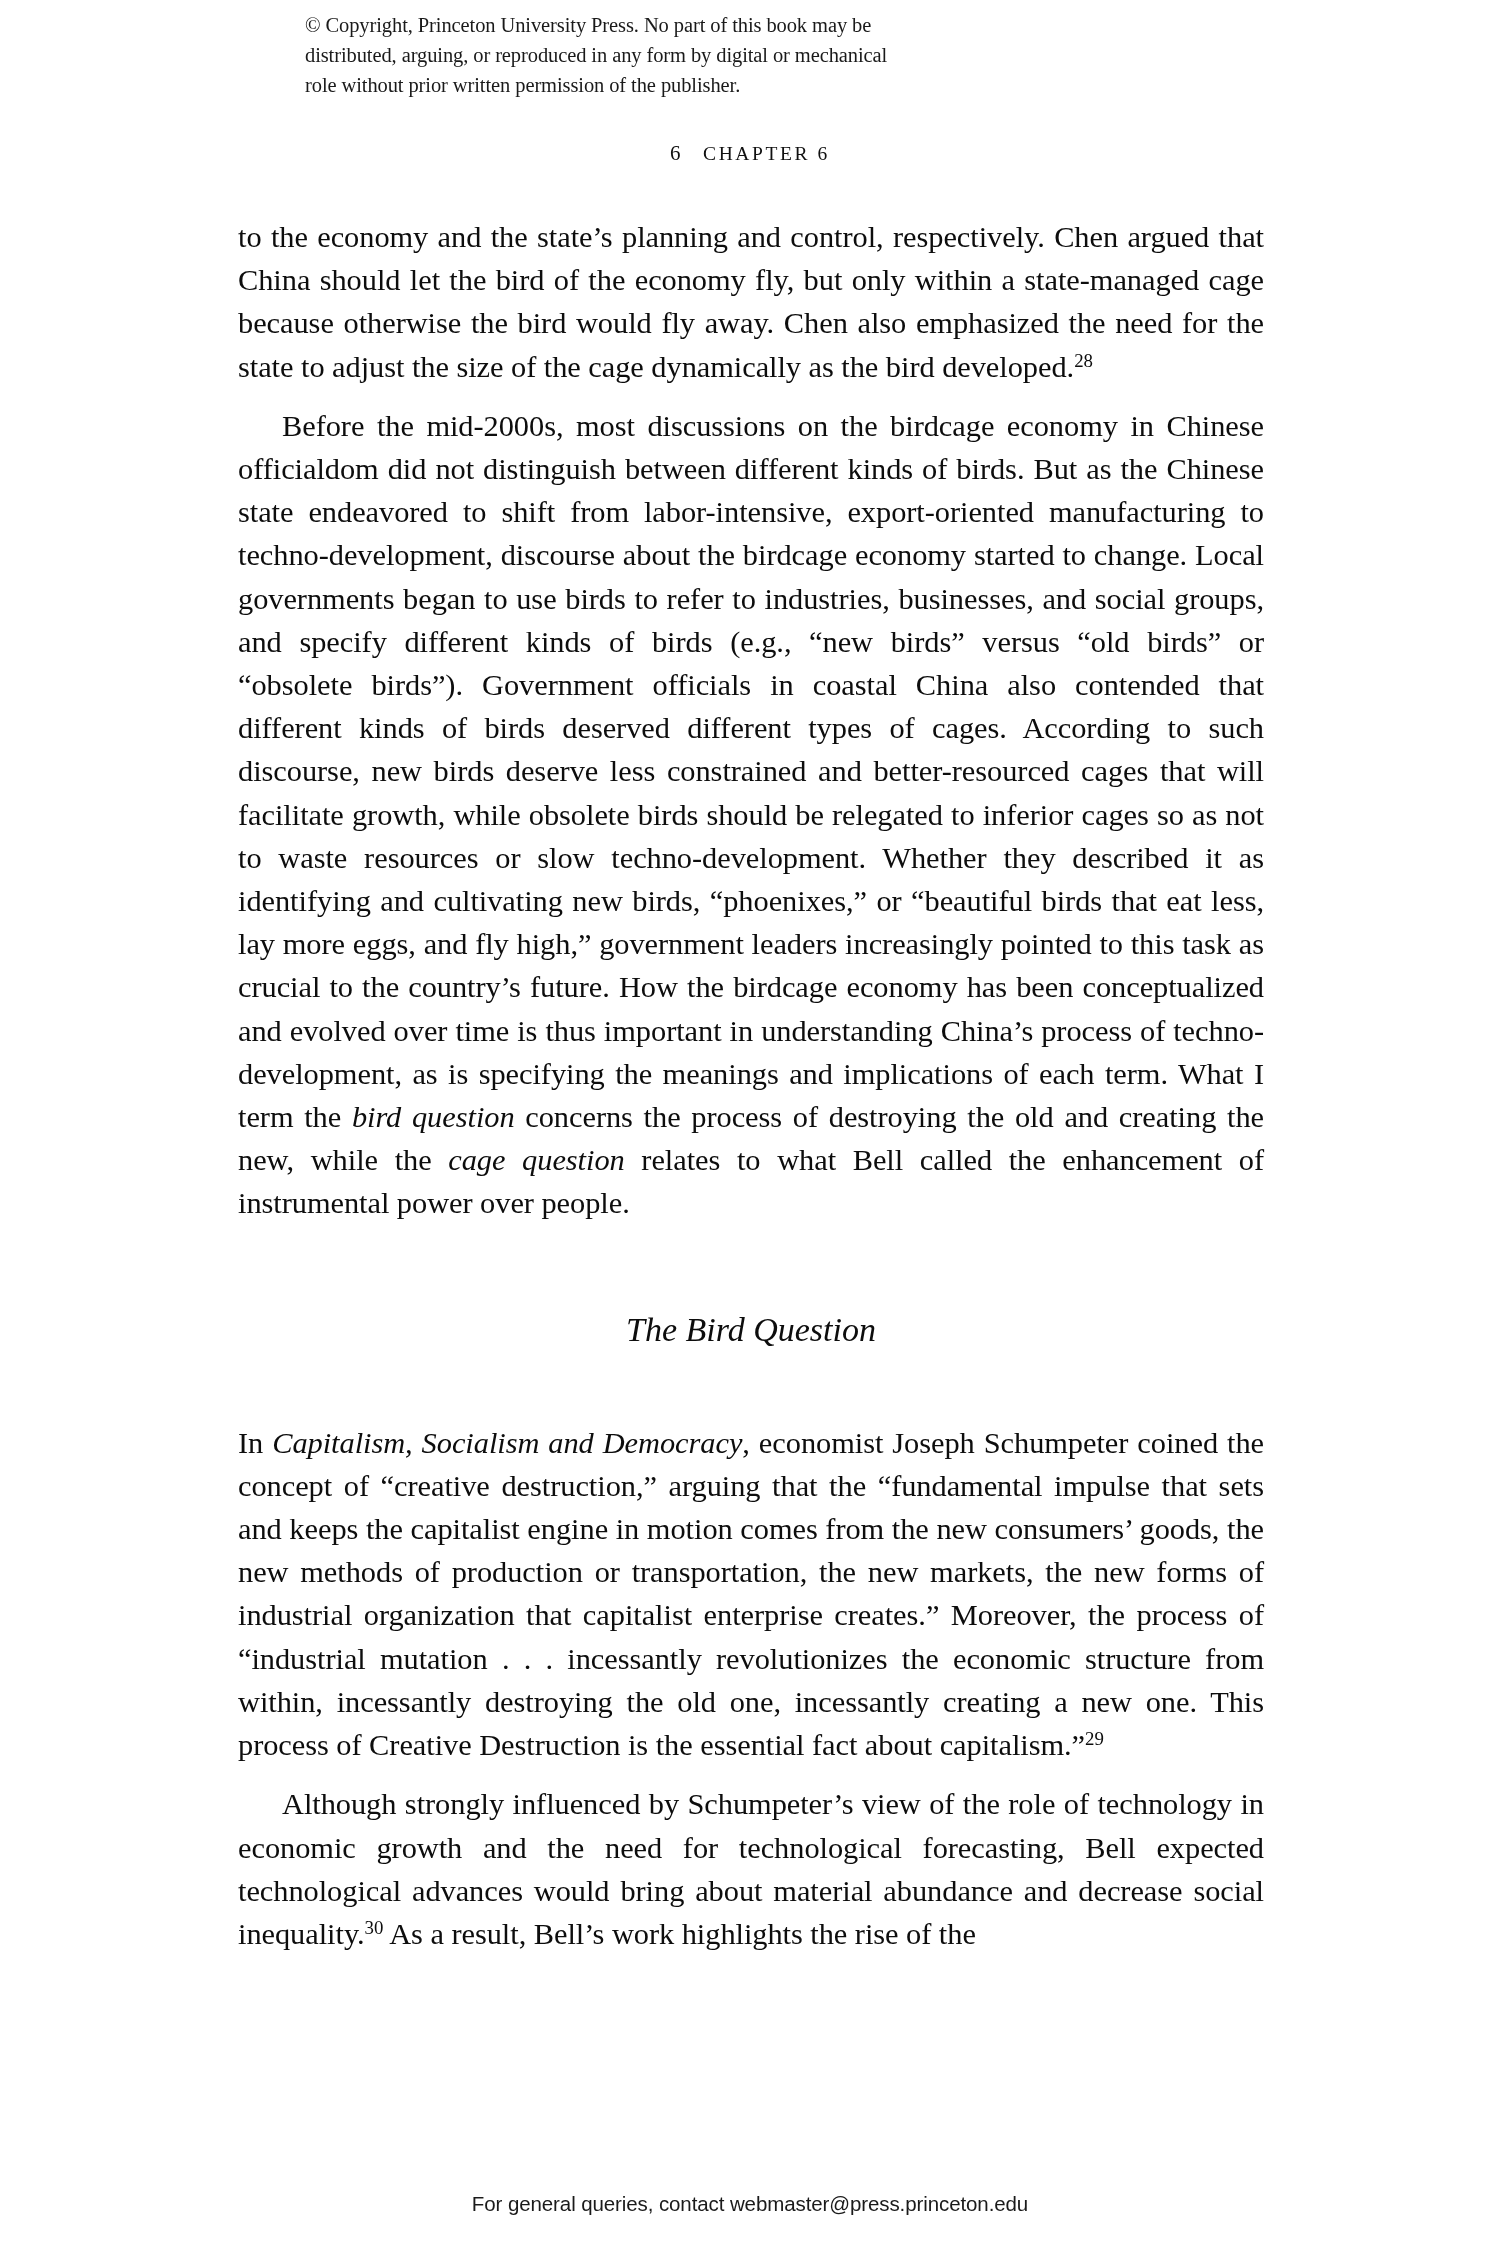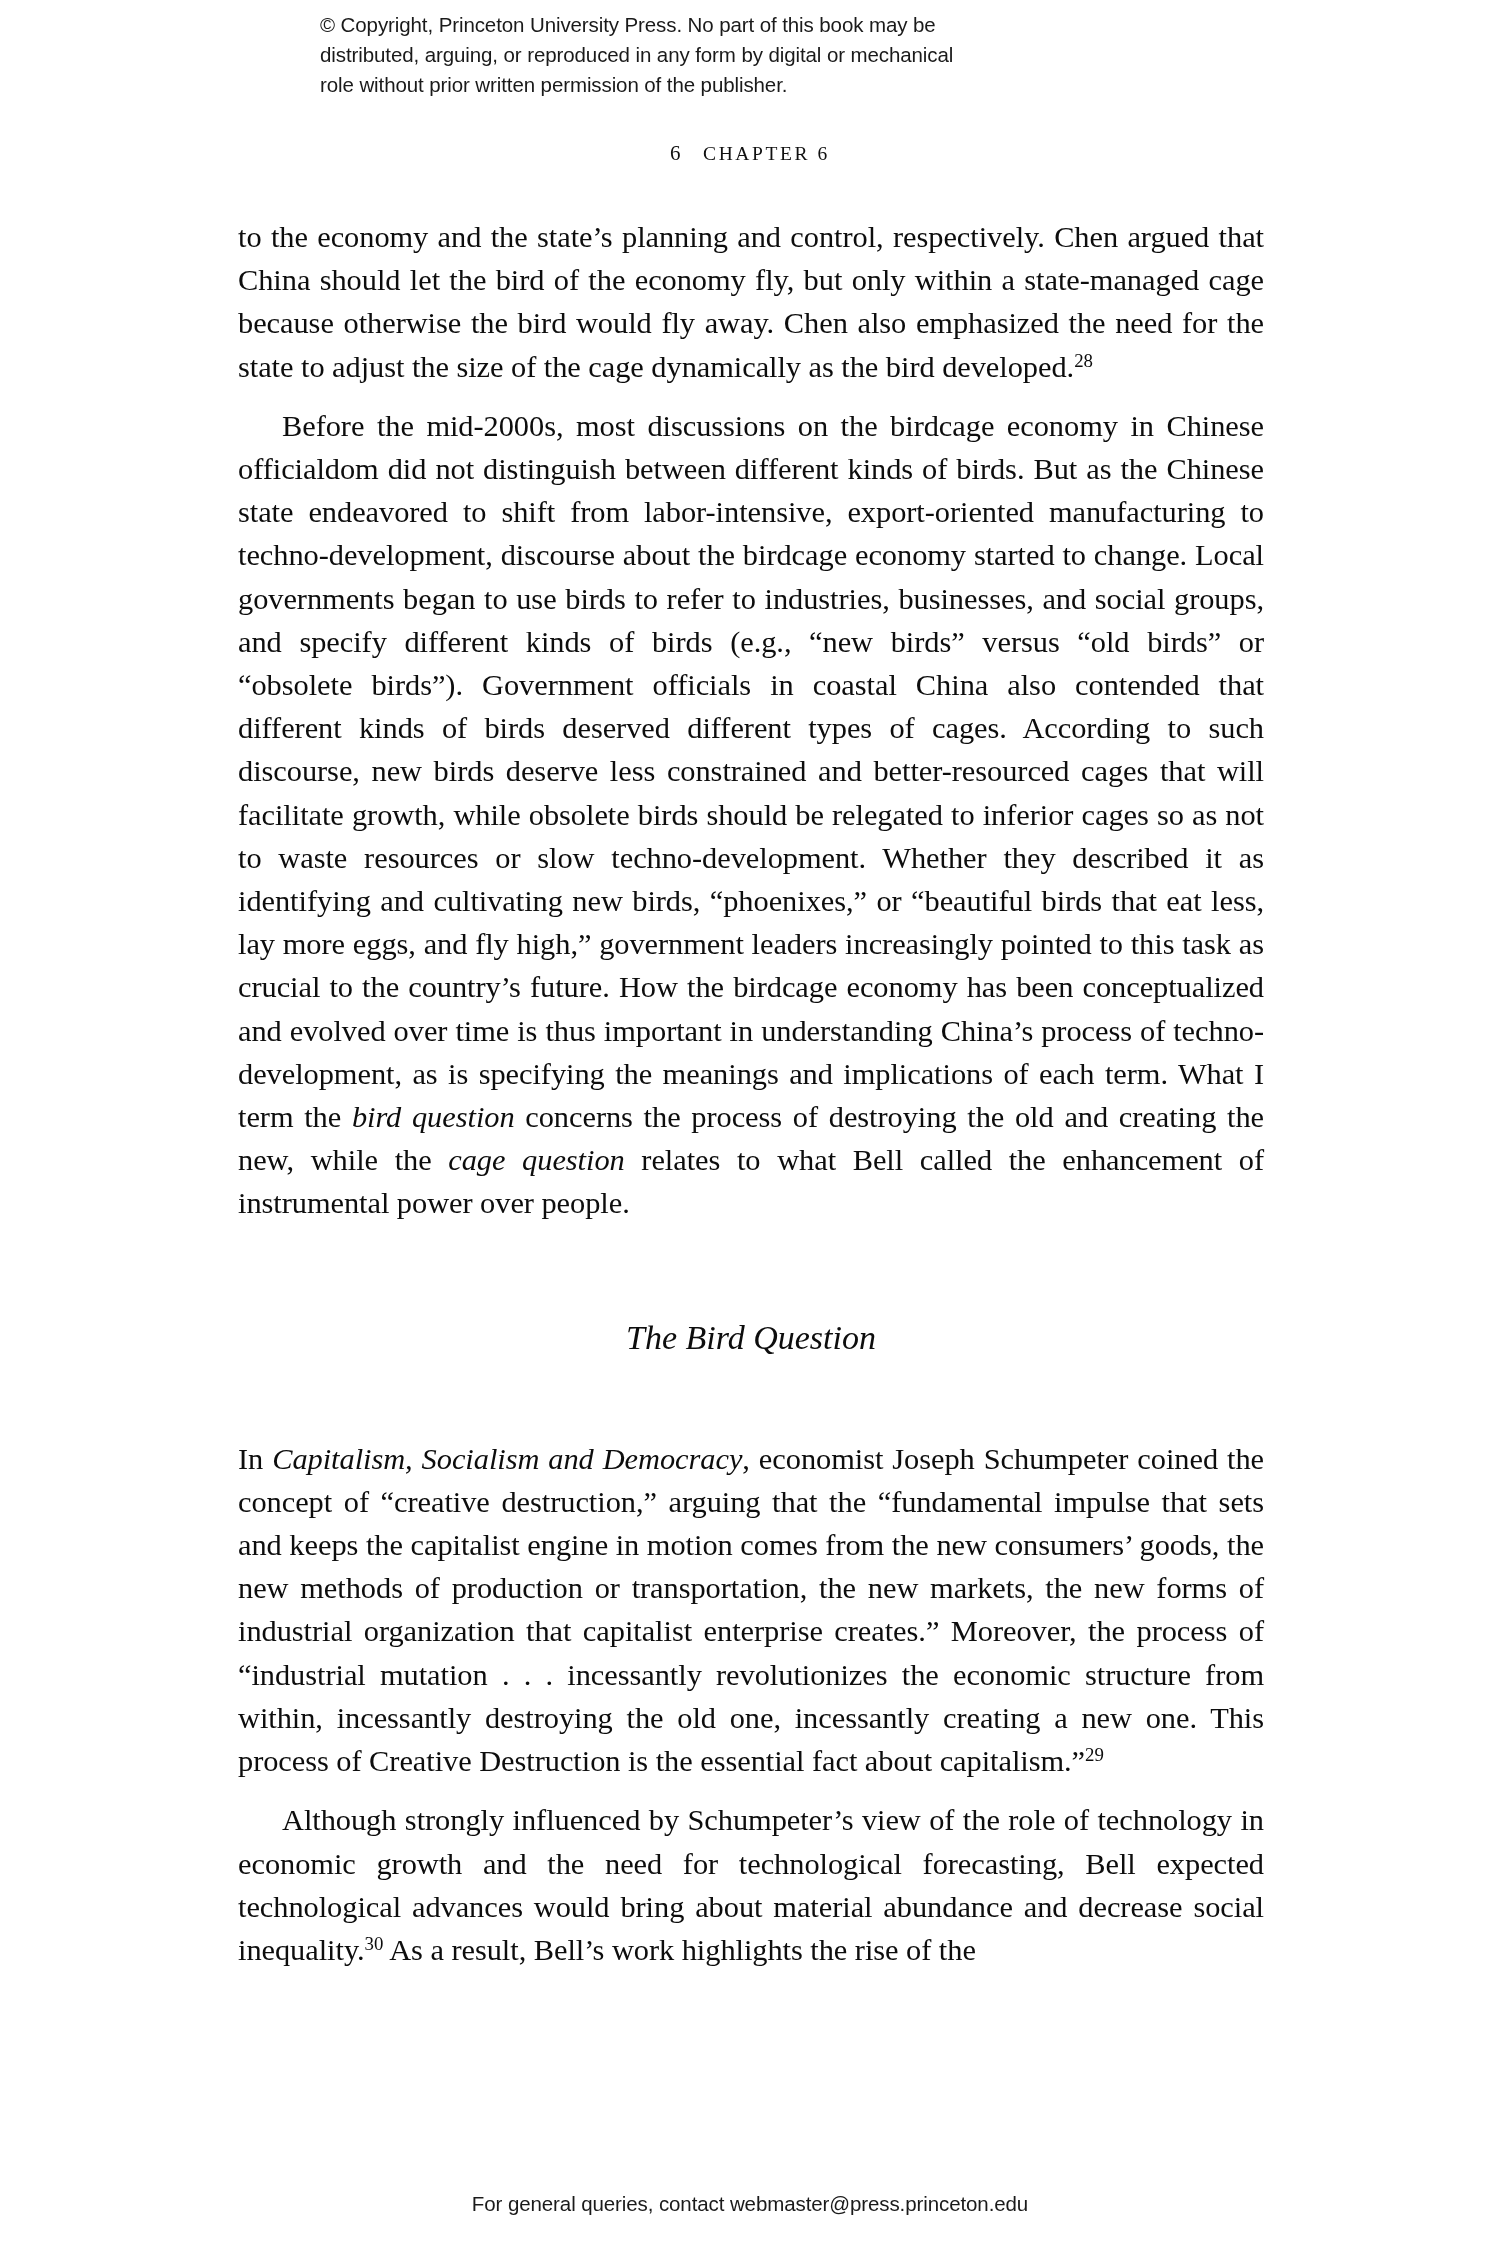--- a/index.html
+++ b/index.html
@@ -18,24 +18,24 @@
 
   .page {
     position: absolute;
     inset: 0;
     background: #ffffff;
   }
 
   
   .copyright {
     position: absolute;
-    left: 320px;
+    left: 305px;
     top: 10px;
     width: 860px;
-    font-family: Liberation Sans, sans-serif;
+    font-family: Liberation Serif, serif;
     font-size: 20.5px;
     line-height: 30px;
     color: #1a1a1a;
     letter-spacing: -0.1px;
   }
   .copyright div { white-space: nowrap; }
 
   
   .running-head {
     position: absolute;
@@ -81,21 +81,21 @@
   sup {
     font-size: 0.62em;
     vertical-align: 0.52em;
     line-height: 0;
   }
 
   i, em { font-style: italic; }
 
   
   h2.section-heading {
-    margin: 12px;
+    margin: 4px;
     font-size: 34px;
     line-height: 44px;
     font-style: italic;
     font-weight: normal;
     text-align: center;
     color: #0d0d0d;
   }
 
   .gap-before-heading { height: 62px; }
   .gap-after-heading  { height: 50px; }

